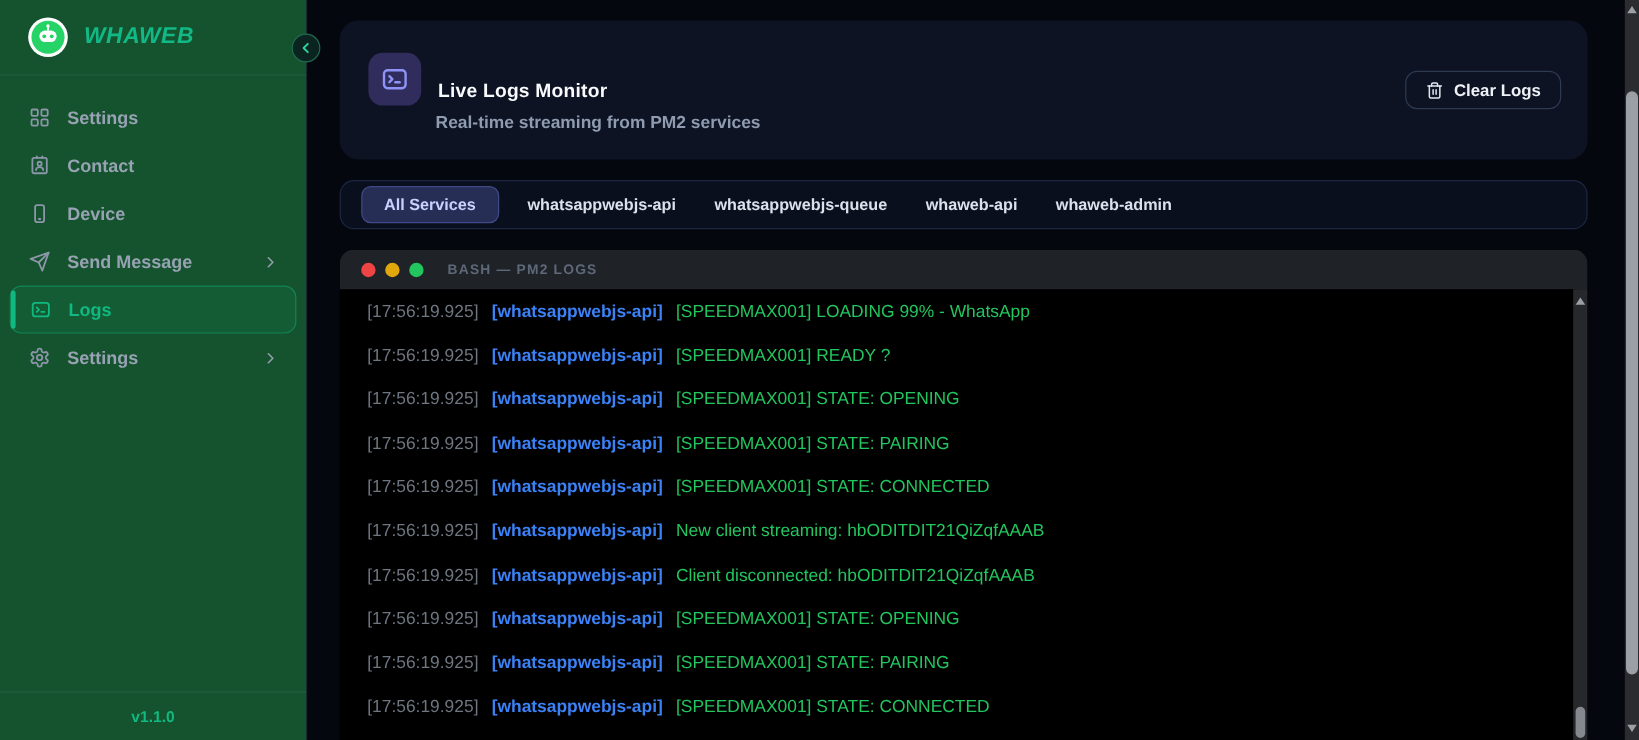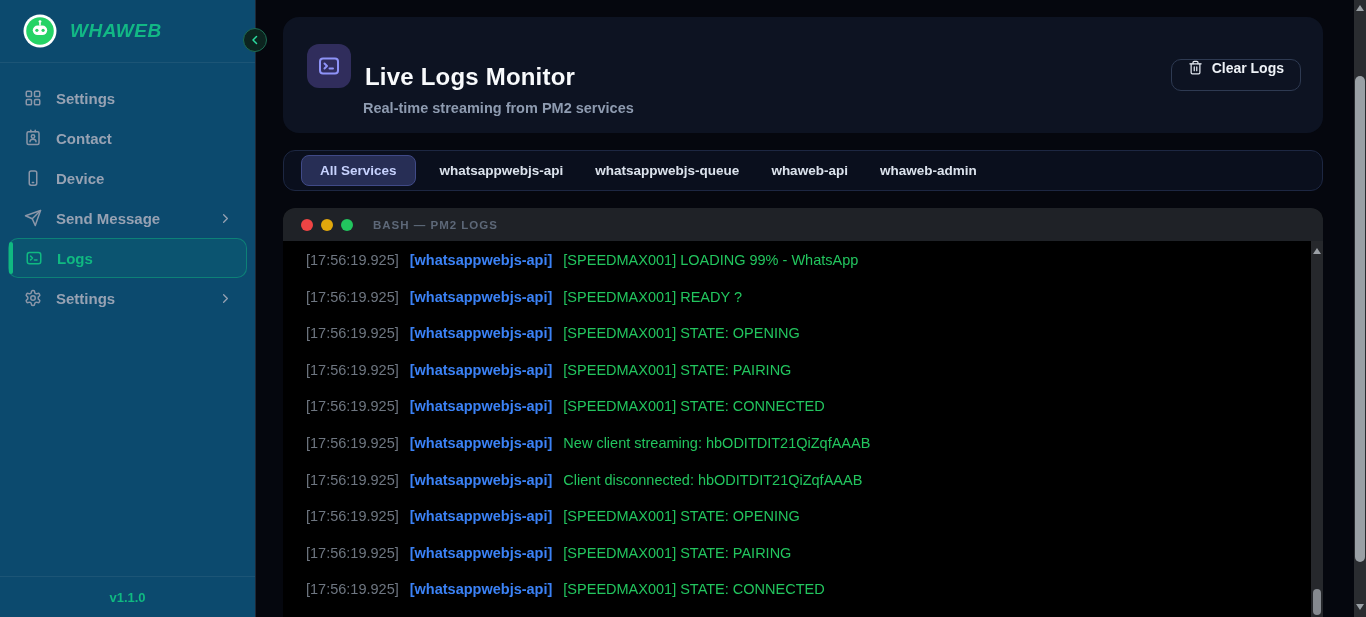--- a/index.html
+++ b/index.html
@@ -9,21 +9,21 @@
     background: #05070e;
     font-family: "Liberation Sans", sans-serif;
     position: relative;
   }
   svg { display: block; }
   .icon svg { width: 100%; height: 100%; }
 
   
   .sidebar {
     position: absolute; left: 0; top: 0; width: 256px; height: 617px;
-    background: #0c4a6e; border-right: 1px solid #1e2836;
+    background: #14532d; border-right: 1px solid #1e2836;
   }
   .logo-row {
     height: 63px; display: flex; align-items: center;
     padding-left: 22px; gap: 12px;
     border-bottom: 1px solid rgba(148,163,184,0.12);
   }
   .brand {
     font-style: italic; font-weight: 900; font-size: 19px;
     letter-spacing: 0.5px; color: #12b885;
   }
@@ -68,28 +68,28 @@
     background: #0d1322; border-radius: 16px;
     display: flex; align-items: center; padding: 0 22px 0 24px;
   }
   .title-iconbox {
     width: 44px; height: 44px; border-radius: 12px; background: #302d5c;
     color: #8e93f7; display: flex; align-items: center; justify-content: center;
     margin-right: 14px; flex: none; align-self: flex-start; margin-top: 27px;
   }
   .title-iconbox .icon { width: 24px; height: 24px; }
   .titles { display: flex; flex-direction: column; margin-top: 28px; }
-  .page-title { color: #f8fafc; font-size: 24px; font-weight: 800; letter-spacing: 0.2px; }
+  .page-title { color: #f8fafc; font-size: 16px; font-weight: 800; letter-spacing: 0.2px; }
   .page-subtitle { color: #8e9bb0; font-size: 14.5px; font-weight: 600; margin-top: 9px; margin-left: -2px; }
   .clear-btn {
     position: absolute; right: 22px; top: 50%; transform: translateY(-50%);
     height: 32px; padding: 0 16px; border-radius: 10px;
     background: transparent; border: 1px solid #2e3a52;
     color: #eef2f7; font-size: 14px; font-weight: 700;
-    display: flex; gap: 9px; cursor: pointer;
+    display: flex; align-items: center; gap: 9px; cursor: pointer;
     font-family: inherit;
   }
   .clear-btn .icon { width: 15px; height: 15px; color: #e2e8f0; }
 
   .tabs-bar {
     position: absolute; left: 0; top: 150px; width: 1040px; height: 41px;
     background: #0a0f1d; border: 1px solid #1d2742; border-radius: 12px;
     display: flex; align-items: center; padding: 0 17px; gap: 16px;
   }
   .tab {

